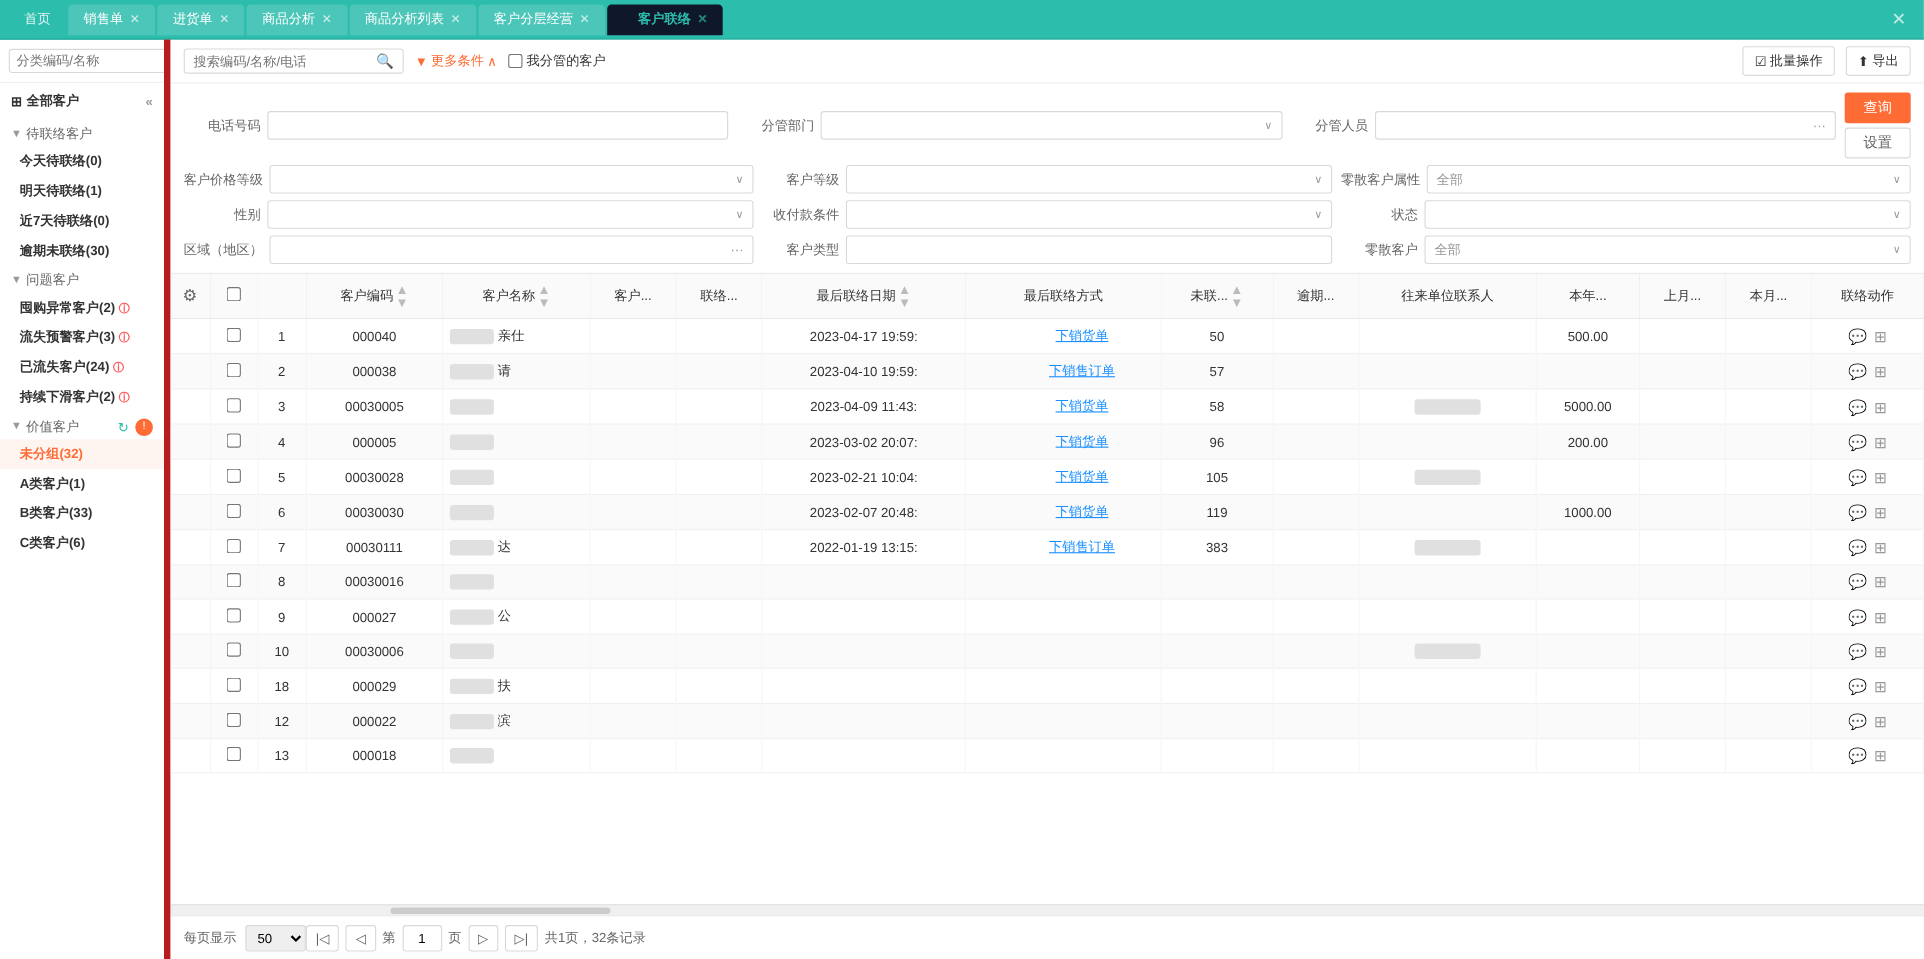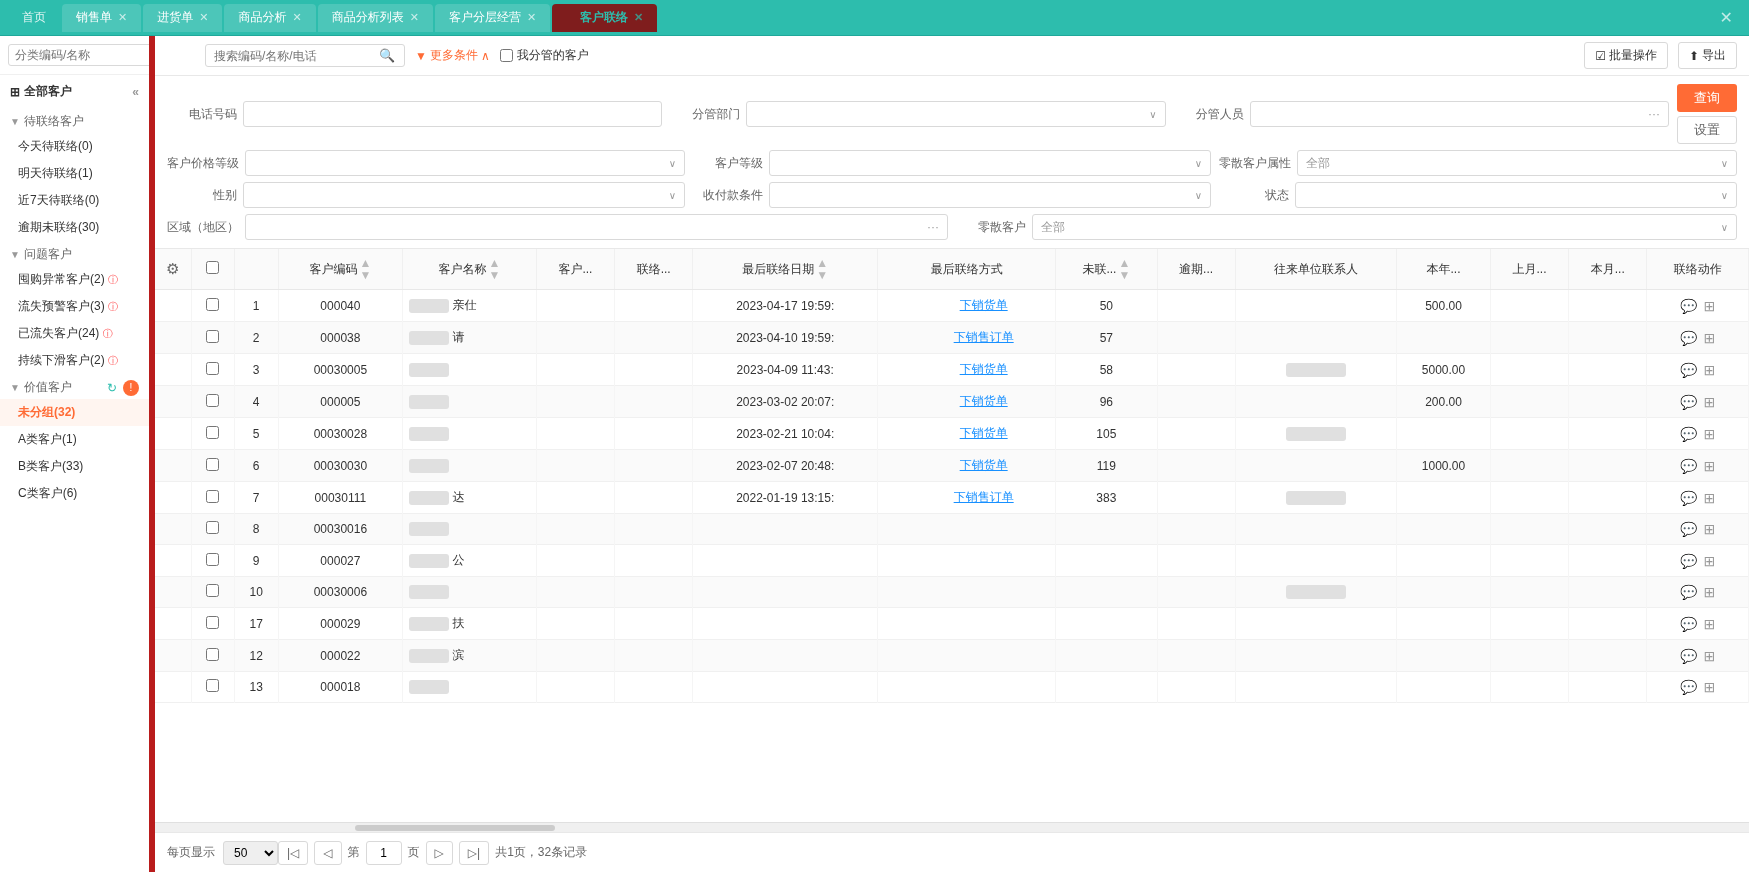--- a/index.html
+++ b/index.html
@@ -9,21 +9,21 @@
     .tab-bar {
       display: flex; align-items: center; background: #2dbdad; height: 36px; padding: 0 8px;
       border-bottom: 1px solid #1fa89a;
     }
     .tab-item {
       display: flex; align-items: center; padding: 0 14px; height: 28px; margin-right: 2px;
       cursor: pointer; color: rgba(255,255,255,0.85); font-size: 13px; border-radius: 4px 4px 0 0;
       position: relative;
     }
     .tab-item.home { background: transparent; }
-    .tab-item.active { background: #7f1d1d; color: #2dbdad; font-weight: bold; padding-left: 28px; }
+    .tab-item.active { background: #0f172a; color: #2dbdad; font-weight: bold; padding-left: 28px; }
     .tab-item.inactive { background: rgba(255,255,255,0.15); color: #fff; }
     .tab-close { margin-left: 6px; font-size: 11px; color: inherit; cursor: pointer; opacity: 0.7; }
 
     
     .main-layout { display: flex; height: calc(872px - 36px); }
 
     
     .sidebar {
       width: 155px; background: #fff; border-right: 6px solid #b91c1c;
       display: flex; flex-direction: column; flex-shrink: 0; overflow-y: auto;
@@ -43,35 +43,35 @@
     .sidebar-header .collapse-icon { color: #999; font-size: 12px; }
 
     .sidebar-section-title {
       display: flex; align-items: center; padding: 5px 10px 3px; color: #666;
       font-size: 12px; cursor: pointer;
     }
     .sidebar-section-title .arrow { margin-right: 4px; font-size: 10px; color: #999; }
 
     .sidebar-item {
       padding: 5px 10px 5px 18px; color: #333; cursor: pointer; white-space: nowrap;
-      overflow: hidden; text-overflow: ellipsis; font-size: 12px;
+      overflow: hidden; text-overflow: ellipsis; font-size: 12px; font-weight: bold;
     }
     .sidebar-item.active { background: #fff5f0; color: #ff6b35; font-weight: bold; }
 
     
     .content-area { flex: 1; display: flex; flex-direction: column; overflow: hidden; }
 
     
     .filter-bar {
       display: flex; align-items: center; padding: 6px 12px; background: #fff;
       border-bottom: 1px solid #e8e8e8; gap: 10px;
     }
     .filter-search {
       display: flex; align-items: center; border: 1px solid #d9d9d9; border-radius: 3px;
-      padding: 3px 8px; width: 200px; margin-left: 38px;
+      padding: 3px 8px; width: 200px;
     }
     .filter-search input { border: none; outline: none; flex: 1; font-size: 12px; color: #999; }
     .filter-search .icon { color: #2dbdad; font-size: 13px; cursor: pointer; }
     .filter-more {
       display: flex; align-items: center; color: #ff6b35; cursor: pointer; gap: 3px; font-size: 12px;
     }
     .filter-checkbox { display: flex; align-items: center; gap: 4px; color: #333; cursor: pointer; }
     .filter-checkbox input { cursor: pointer; }
     .filter-spacer { flex: 1; }
     .btn-batch {
@@ -389,20 +389,26 @@
           </div>
         </div>
       </div>
 
       <div class="filter-row">
         <div class="filter-field">
           <span class="filter-label">区域（地区）</span>
           <div class="filter-select" style="flex:1;position:relative;">
             <span></span>
             <span style="color:#999;cursor:pointer;">···</span>
+          </div>
+        </div>
+        <div class="filter-field">
+          <span class="filter-label">客户类型</span>
+          <div class="filter-select">
+            <span></span>
           </div>
         </div>
         <div class="filter-field">
           <span class="filter-label">零散客户</span>
           <div class="filter-select">
             <span>全部</span>
             <span class="chevron">∨</span>
           </div>
         </div>
       </div>
@@ -759,21 +765,21 @@
     <td>
       <div class="action-icons">
         <span class="action-icon" title="联络">💬</span>
         <span class="action-icon" title="更多">⊞</span>
       </div>
     </td>
   </tr>
             <tr style="background: rgb(255, 255, 255);">
     <td></td>
     <td><input type="checkbox" style=""></td>
-    <td>17</td>
+    <td>18</td>
     <td>000029</td>
     <td class="left">
       <span class="td-blur td-blur-sm"></span>
       <span>扶</span>
     </td>
     <td></td>
     <td></td>
     <td></td>
     <td>
       

